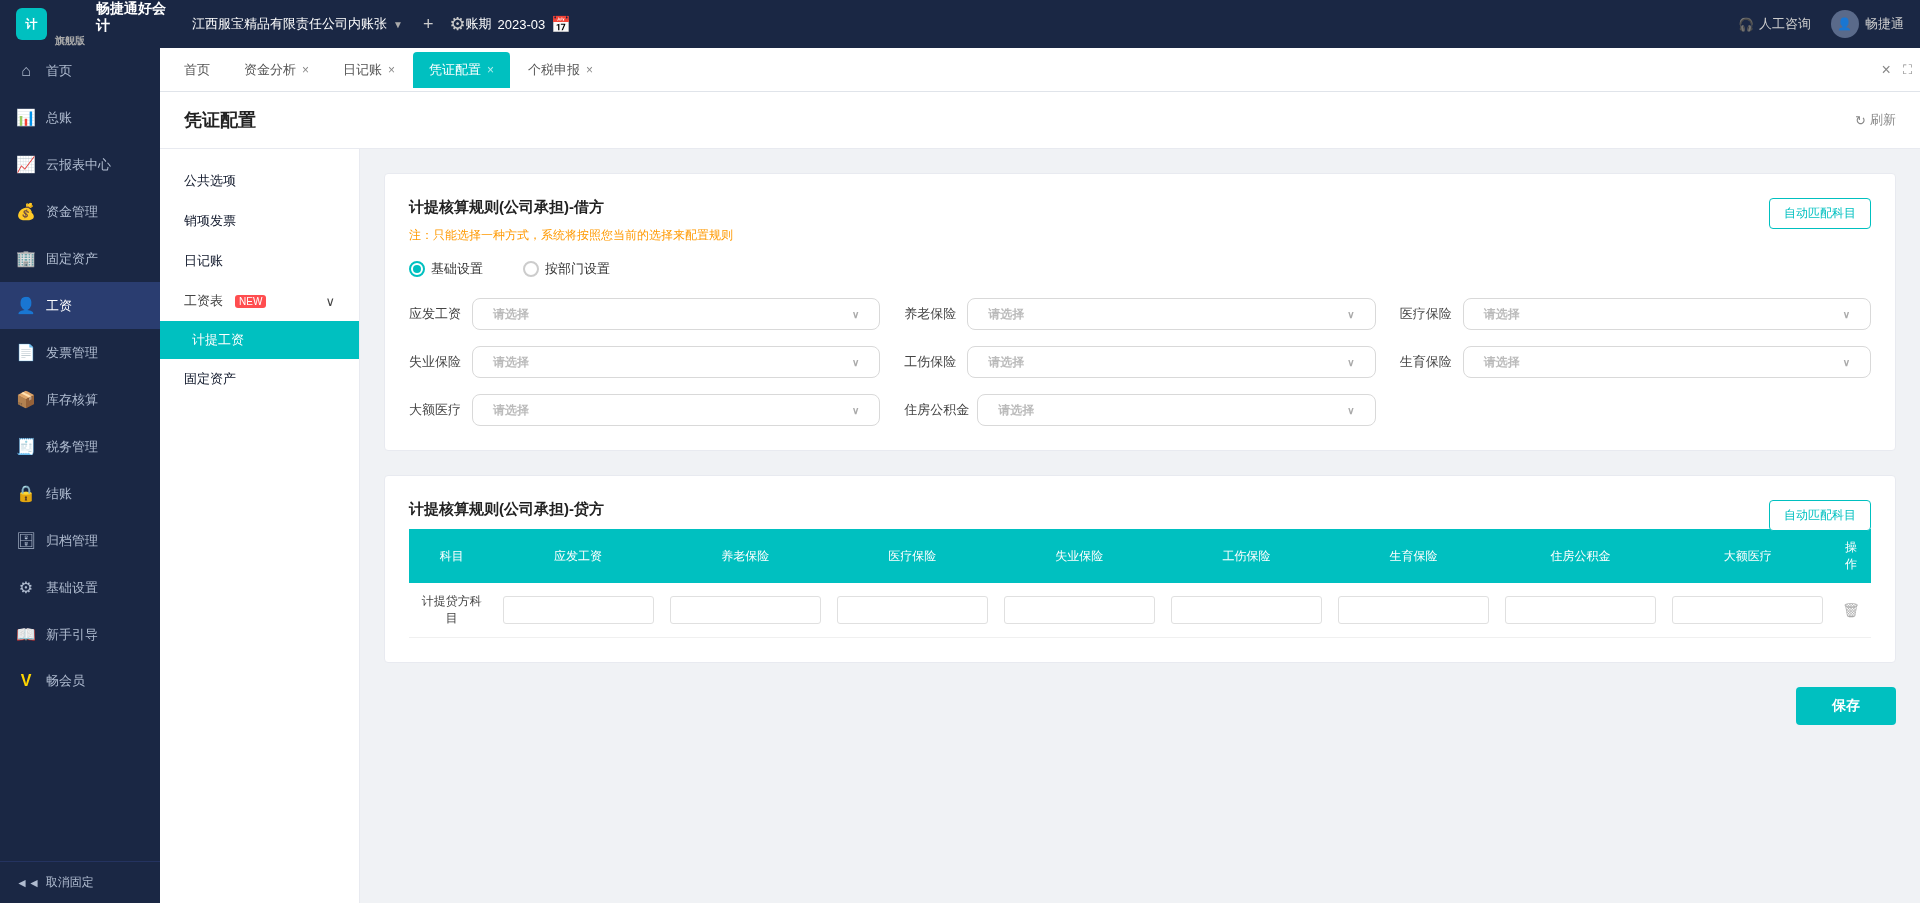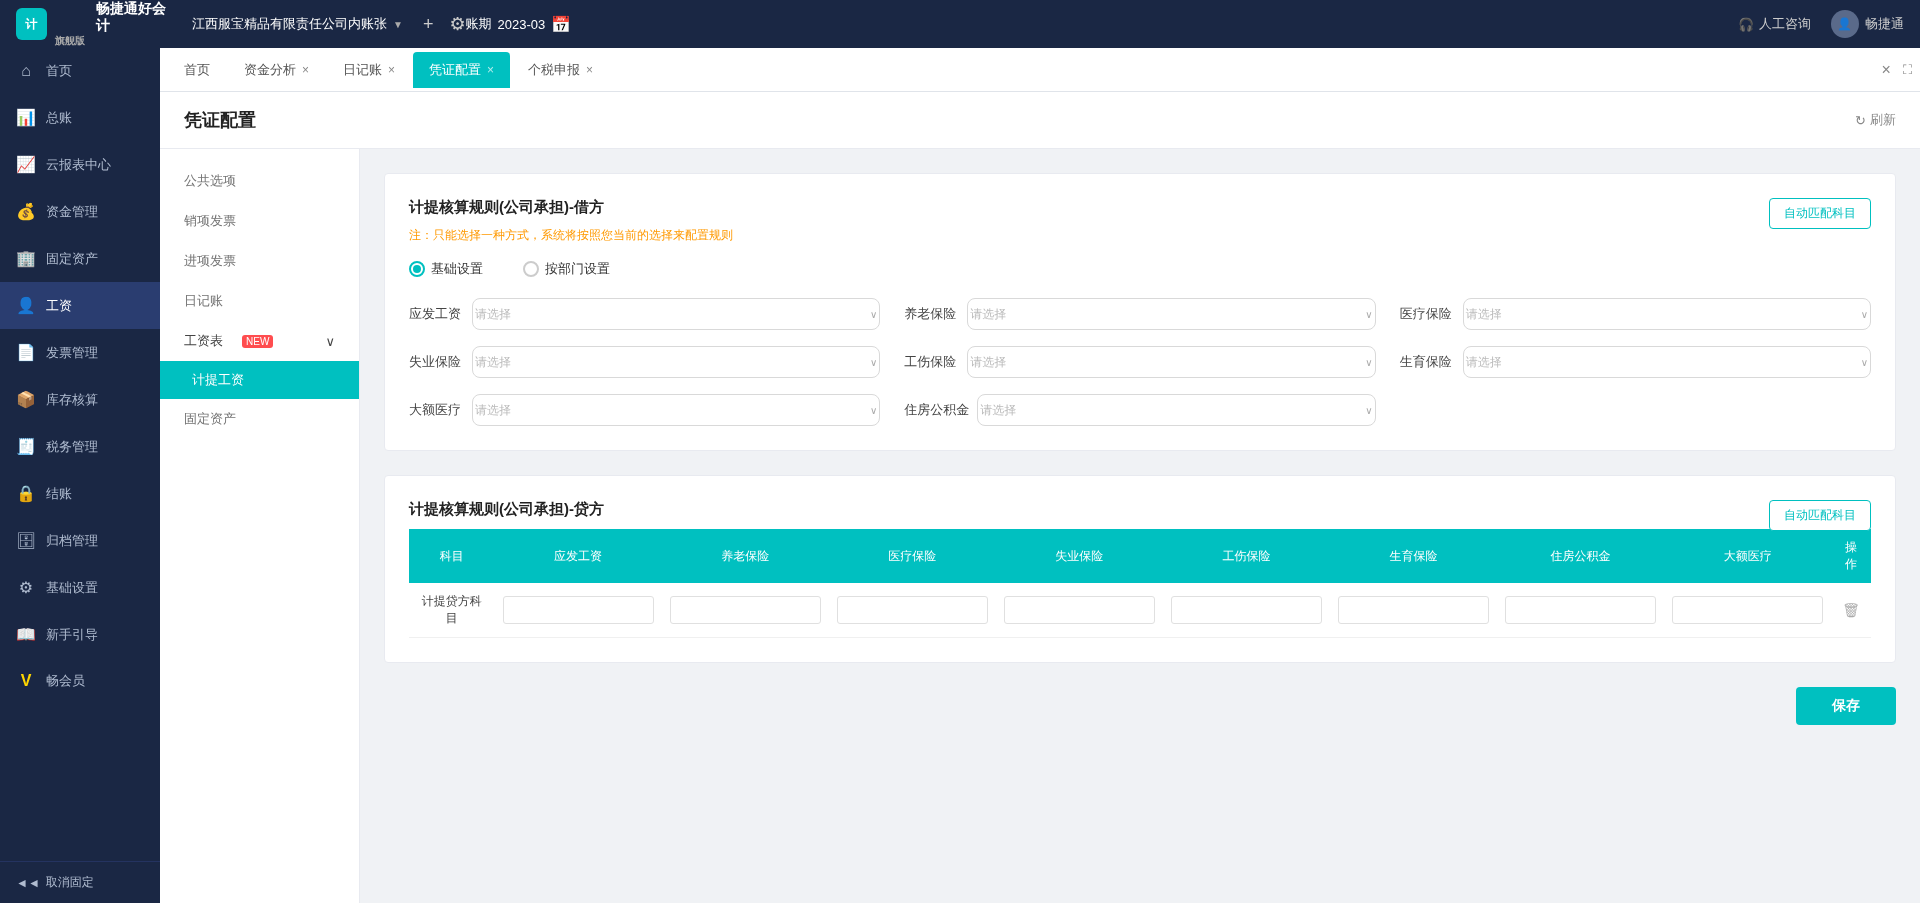--- a/index.html
+++ b/index.html
@@ -215,42 +215,42 @@
     .left-nav {
       width: 200px;
       background: #fff;
       border-right: 1px solid #e8eaf0;
       padding: 12px 0;
       flex-shrink: 0;
     }
     .left-nav-item {
       padding: 11px 24px;
       font-size: 13px;
-      color: #737373;
+      color: #0f172a;
       cursor: pointer;
     }
     .left-nav-group {
       position: relative;
     }
     .left-nav-group-header {
       padding: 11px 24px;
       font-size: 13px;
       color: #444;
       cursor: pointer;
       display: flex;
       align-items: center;
       justify-content: space-between;
     }
     .new-badge {
       background: #ff4d4f;
       color: #fff;
       font-size: 10px;
       padding: 1px 4px;
       border-radius: 3px;
-      margin-left: 19px;
+      margin-left: 12px;
     }
     .left-nav-sub {
       background: #f97316;
     }
     .left-nav-sub-item {
       padding: 10px 32px;
       font-size: 13px;
       color: #444;
       cursor: pointer;
     }
@@ -337,28 +337,29 @@
       font-size: 13px;
       color: #444;
       white-space: nowrap;
       min-width: 55px;
     }
     .form-select {
       flex: 1;
       height: 32px;
       border: 1px solid #d9d9d9;
       border-radius: 8px;
-      padding: 0 2px;
+      padding: 0 20px;
       font-size: 12px;
       color: #bbb;
       display: flex;
       align-items: center;
       justify-content: space-between;
       cursor: pointer;
       background: #fff;
+      font-weight: bold;
     }
     .form-select .placeholder { color: #bbb; }
     .form-select .arrow { color: #aaa; font-size: 10px; }
 
     
     .auto-match-btn {
       position: absolute;
       top: 24px;
       right: 24px;
       padding: 6px 14px;
@@ -558,21 +559,20 @@
         <span>↻</span>
         <span>刷新</span>
       </button>
     </div>
 
     <div class="inner-layout">
 
       <div class="left-nav">
         <div class="left-nav-item">公共选项</div>
         <div class="left-nav-item">销项发票</div>
-        <div class="left-nav-item">进项发票</div>
         <div class="left-nav-item">日记账</div>
         <div class="left-nav-group">
           <div class="left-nav-group-header">
             <span>
               工资表<span class="new-badge">NEW</span>
             </span>
             <span>∨</span>
           </div>
           <div class="left-nav-sub">
             <div class="left-nav-sub-item active">计提工资</div>

